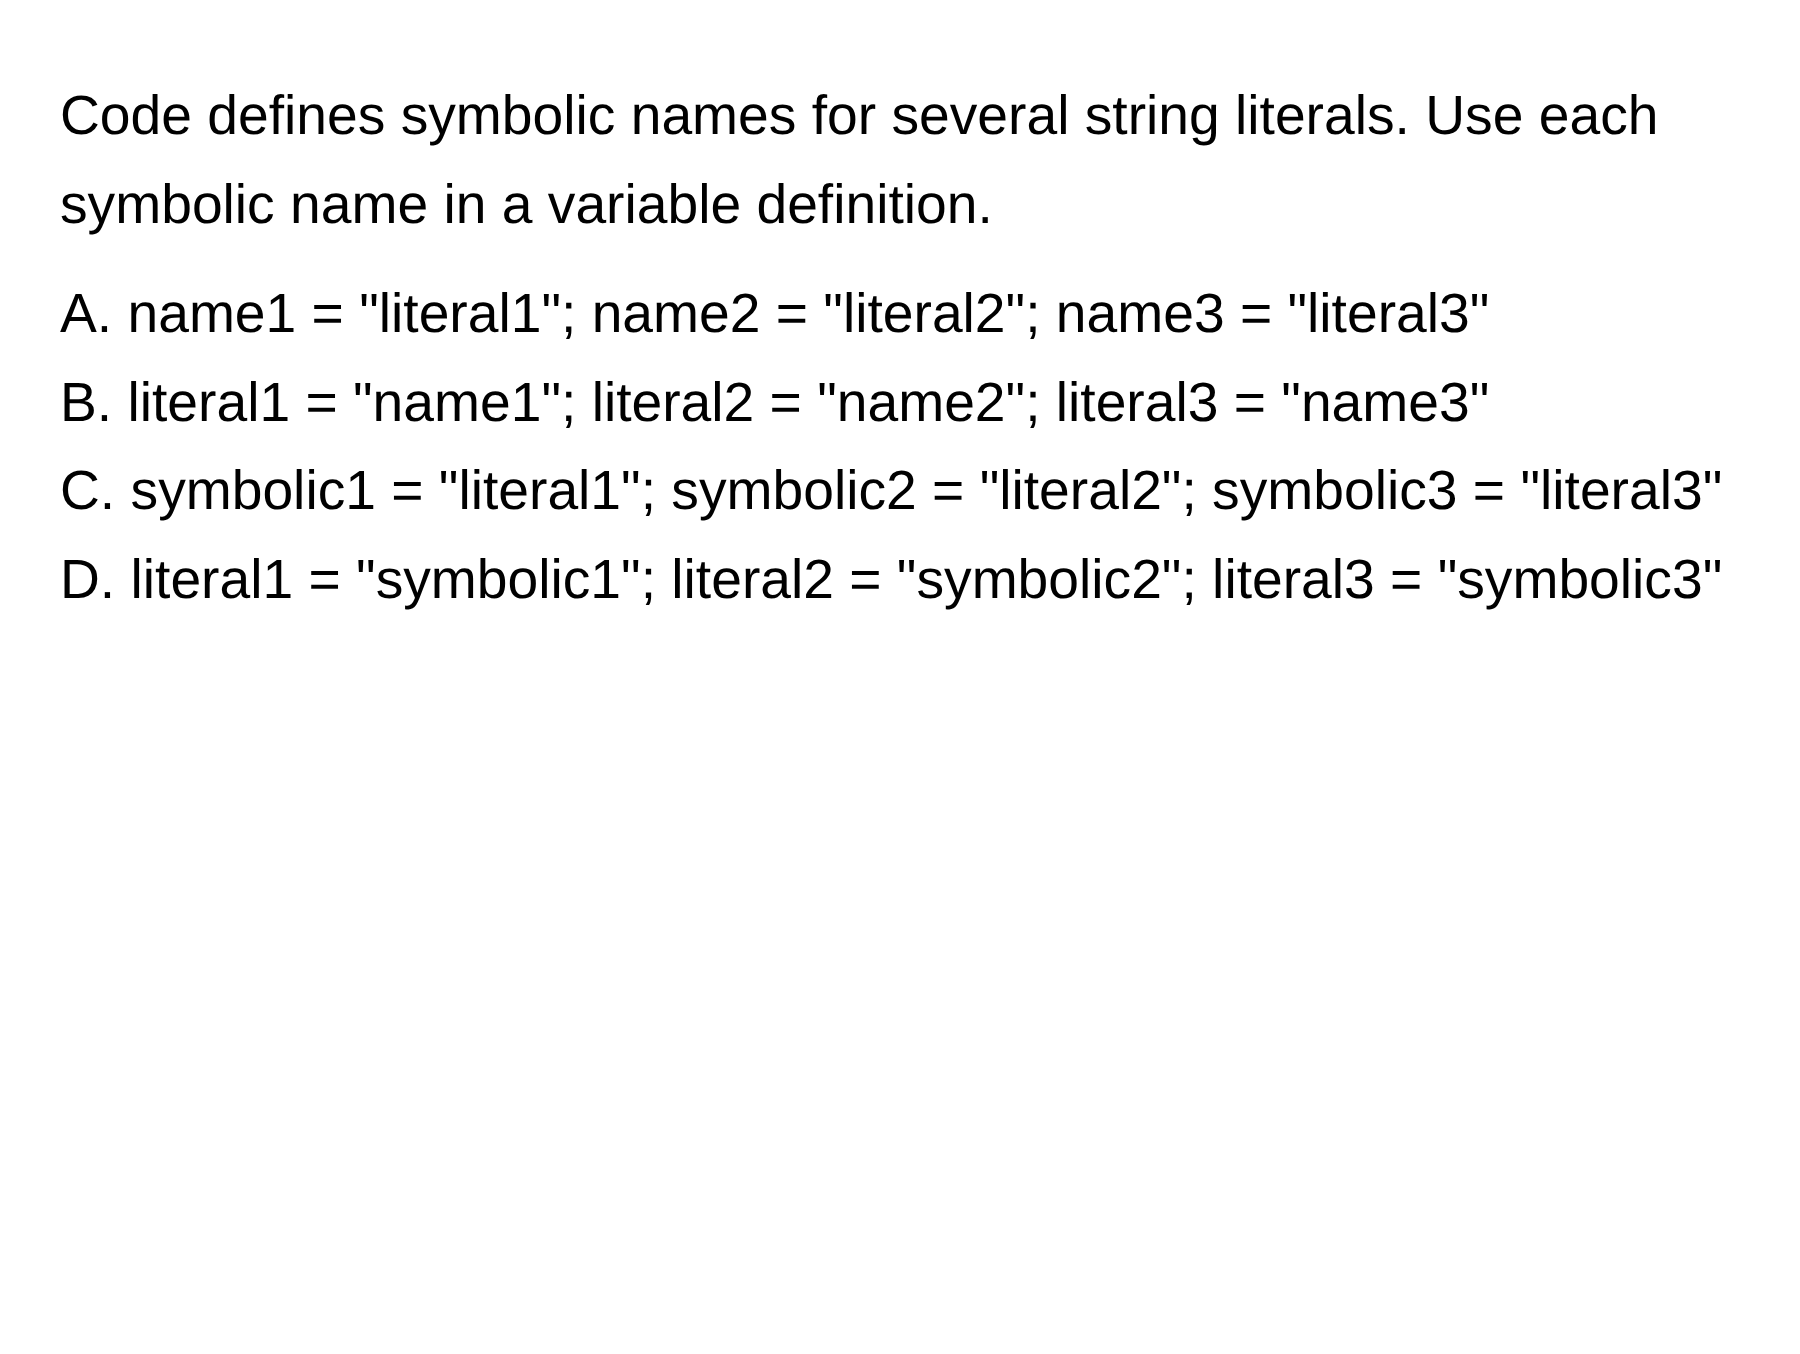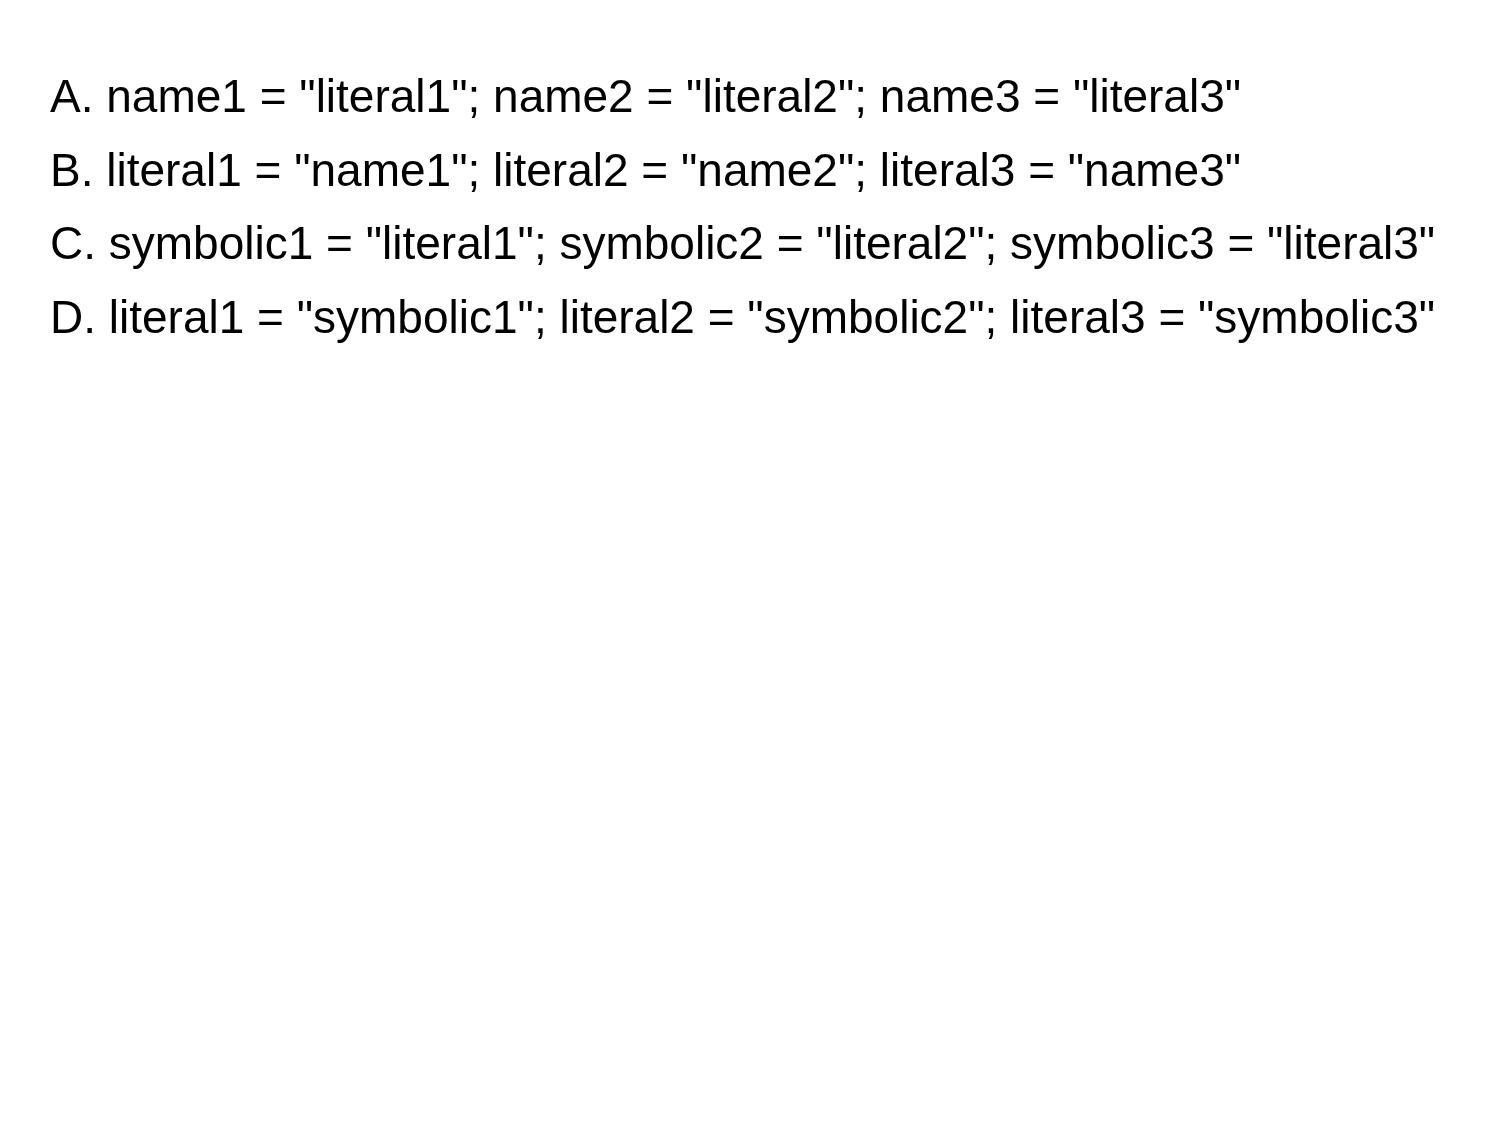--- a/index.html
+++ b/index.html
@@ -25,17 +25,18 @@
   .option {
     font-size: 46px;
     line-height: 1.6;
     margin-bottom: 0px;
   }
 </style>
 </head>
 <body>
 
 <div class="page">
+  <div class="question">Code defines symbolic names for several string literals. Use each symbolic name in a variable definition.</div>
   <div class="option">A. name1 = "literal1"; name2 = "literal2"; name3 = "literal3"</div>
   <div class="option">B. literal1 = "name1"; literal2 = "name2"; literal3 = "name3"</div>
   <div class="option">C. symbolic1 = "literal1"; symbolic2 = "literal2"; symbolic3 = "literal3"</div>
   <div class="option">D. literal1 = "symbolic1"; literal2 = "symbolic2"; literal3 = "symbolic3"</div>
 </div>
 
 </body></html>

